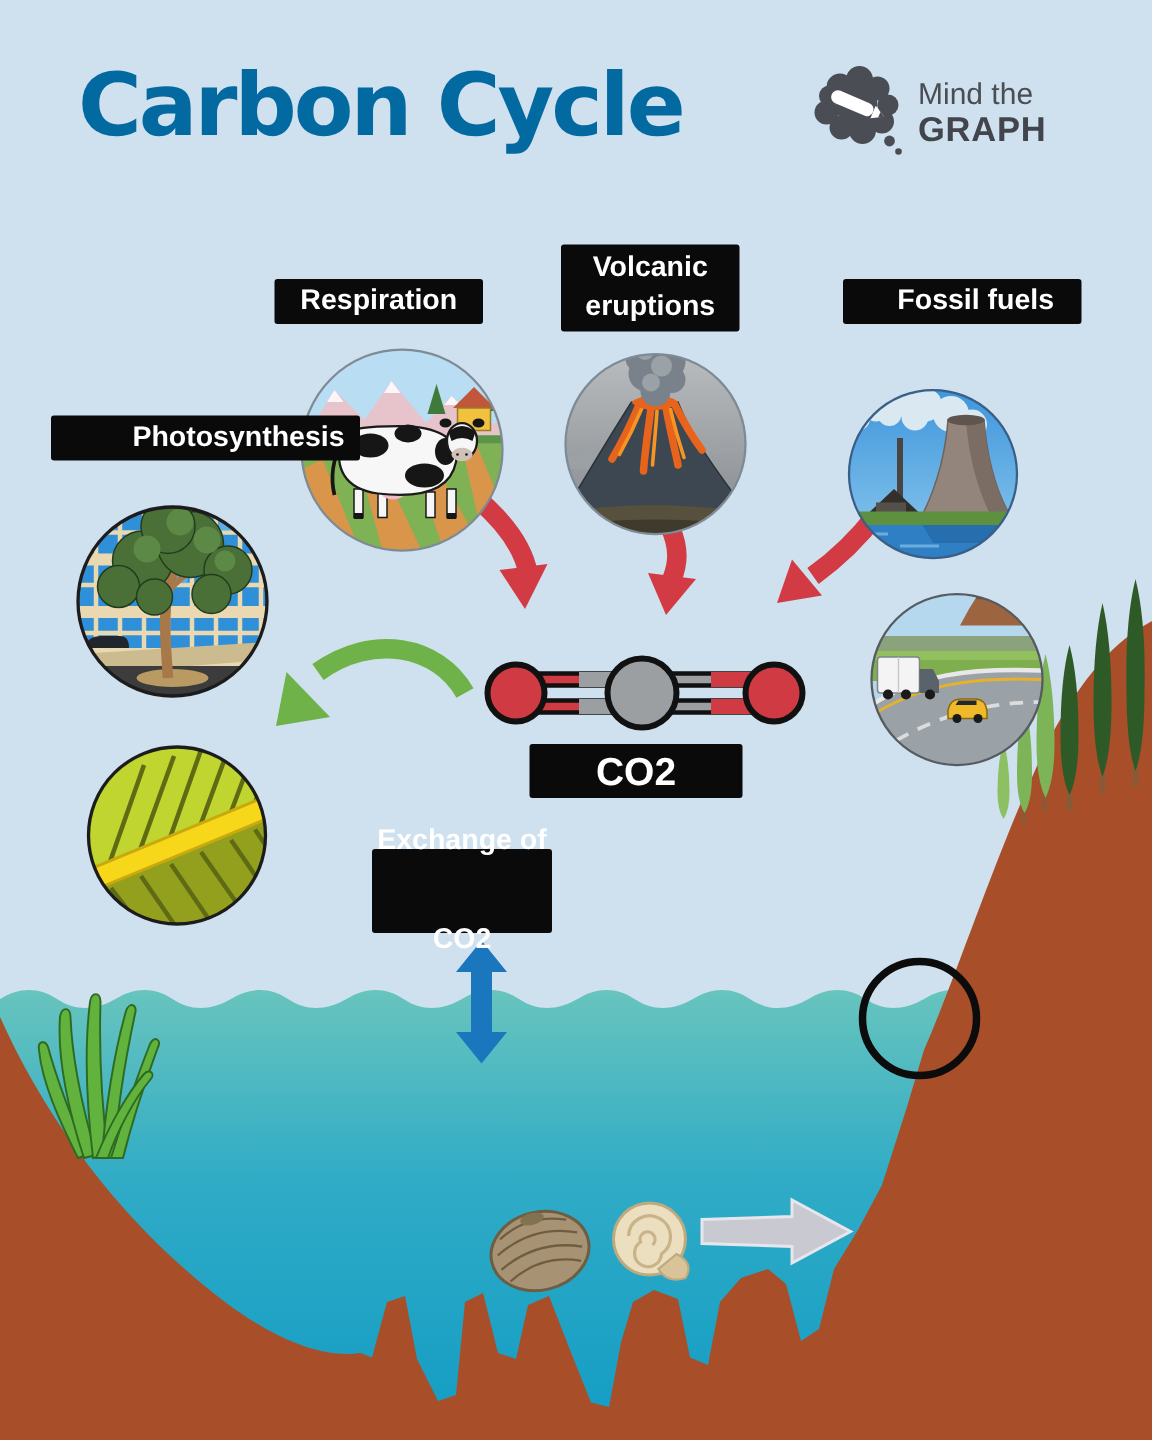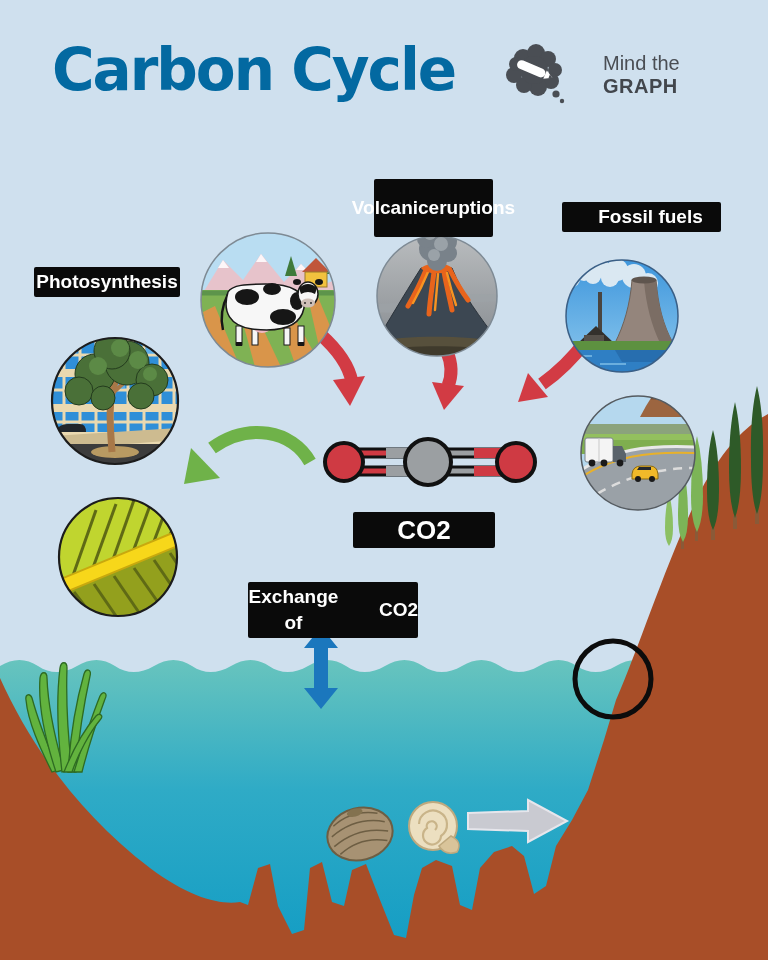--- a/index.html
+++ b/index.html
@@ -1,30 +1,30 @@
 <!DOCTYPE html>
 <html><head>
 <meta charset="utf-8">
 <style>
   html,body{margin:0;padding:0;background:#cfe0ee;}
   .canvas{position:relative;width:768px;height:960px;overflow:hidden;background:#cfe0ee;font-family:"Liberation Sans",sans-serif;}
   .scene{position:absolute;left:0;top:0;}
   .title{position:absolute;left:52px;top:36px;font-family:"DejaVu Sans",sans-serif;font-weight:900;font-size:58px;letter-spacing:-2px;color:#0369a1;white-space:nowrap;}
-  .logo{position:absolute;left:503px;top:44px;display:flex;align-items:center;gap:28px;}
+  .logo{position:absolute;left:540px;top:44px;display:flex;align-items:center;}
   .logo-text{margin-left:8px;color:#4a4e54;}
   .logo-line1{font-size:20px;line-height:21px;font-weight:400;}
-  .logo-line2{font-size:20px;line-height:24px;font-weight:bold;color:#42464c;letter-spacing:.5px;}
-  .lbl{position:absolute;background:#0a0a0a;color:#ffffff;font-weight:bold;font-size:19px;line-height:26px;display:flex;flex-direction:row;align-items:center;justify-content:center;text-align:center;border-radius:2px;margin-top:16px;}
+  .logo-line2{font-size:23px;line-height:24px;font-weight:bold;color:#42464c;letter-spacing:.5px;}
+  .lbl{position:absolute;background:#0a0a0a;color:#ffffff;font-weight:bold;font-size:19px;line-height:26px;display:flex;flex-direction:column;align-items:center;justify-content:center;text-align:center;border-radius:2px;}
   .lbl span{display:block;}
-  .lbl-photosynthesis{left:34px;top:251px;width:146px;height:30px;}
+  .lbl-photosynthesis{left:34px;top:277px;width:162px;height:30px;padding-left:44px;}
   .lbl-respiration{left:183px;top:186px;width:139px;height:30px;}
   .lbl-volcanic{left:374px;top:163px;width:119px;height:58px;}
   .lbl-fossil{left:562px;top:186px;width:141px;height:30px;padding-left:18px;}
   .lbl-co2{left:353px;top:496px;width:142px;height:36px;font-size:26px;}
-  .lbl-exchange{left:248px;top:566px;width:170px;height:56px;gap:40px;}
+  .lbl-exchange{left:248px;top:566px;width:120px;height:56px;gap:40px;}
   .lbl-whetering{left:572px;top:567px;width:117px;height:56px;}
   .lbl-marine{left:572px;top:792px;width:131px;height:56px;}
 </style>
 </head>
 <body>
 
 <div class="canvas">
 
 <svg class="scene" width="768" height="960" viewBox="0 0 768 960">
   <defs>
@@ -372,20 +372,23 @@
   </svg>
   <div class="logo-text">
     <div class="logo-line1">Mind the</div>
     <div class="logo-line2">GRAPH</div>
   </div>
 </div>
 
 <div class="lbl lbl-photosynthesis">
   <span>Photosynthesis</span>
 </div>
+<div class="lbl lbl-respiration">
+  <span>Respiration</span>
+</div>
 <div class="lbl lbl-volcanic">
   <span>Volcanic</span>
   <span>eruptions</span>
 </div>
 <div class="lbl lbl-fossil">
   <span>Fossil fuels</span>
 </div>
 <div class="lbl lbl-co2">
   <span>CO2</span>
 </div>

